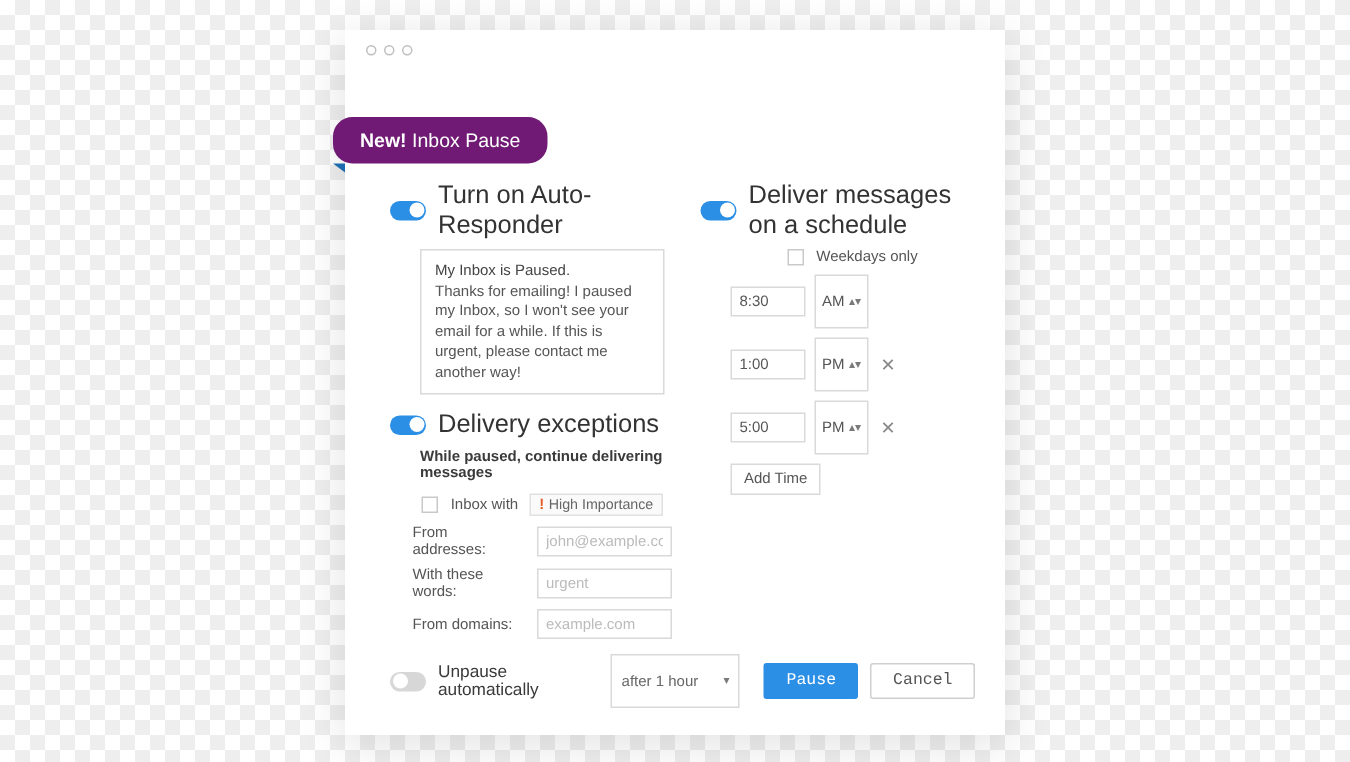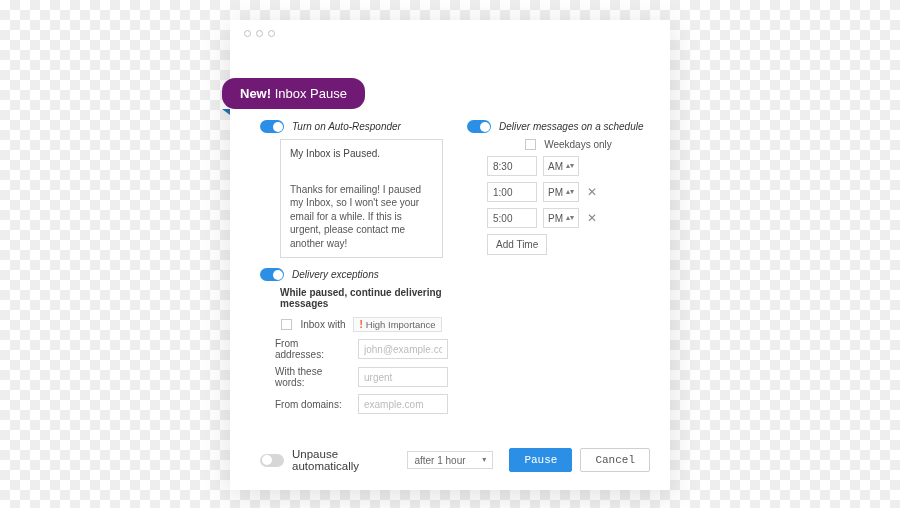--- a/index.html
+++ b/index.html
@@ -52,38 +52,38 @@
   }
   .content {
     position: absolute;
     top: 100px; left: 30px; right: 20px;
   }
   .cols { display: flex; gap: 24px; }
   .col { flex: 1; min-width: 0; }
 
   .section-head { display: flex; align-items: center; gap: 8px; margin-bottom: 6px; }
   .section-head.extra-top { margin-top: 10px; }
-  .sect-title { font-size: 10px; color: #333; font-style: italic; }
+  .sect-title { font-size: 17px; color: #333; }
 
   
   .tog { width: 24px; height: 13px; border-radius: 7px; position: relative; flex: none; }
   .tog-on { background: #2b8fe6; }
   .tog-off { background: #d7d7d7; }
   .tog::after {
     content: ""; position: absolute; top: 1.5px; width: 10px; height: 10px;
     border-radius: 50%; background: #fff;
   }
   .tog-on::after { right: 1.5px; }
   .tog-off::after { left: 1.5px; }
 
   .respond-box {
     border: 1px solid #d9d9d9; padding: 7px 9px; font-size: 10px;
     margin-left: 20px; color: #555; line-height: 1.35;
   }
-  .respond-box .subj { margin-bottom: 22px; color: #444; }
+  .respond-box .subj { margin-bottom: 0; color: #444; }
 
   .sub-strong { font-size: 10px; font-weight: 700; margin: 4px 0 8px 20px; }
 
   .row { display: flex; align-items: center; gap: 8px; margin: 0 0 6px 20px; font-size: 10px; color: #555; justify-content: center; }
   .row .lbl { width: 75px; flex: none; }
   .chk { width: 11px; height: 11px; border: 1px solid #c9c9c9; background: #fff; flex: none; }
   .txt {
     border: 1px solid #d9d9d9; height: 20px; width: 90px; font-size: 10px;
     padding: 0 5px; color: #888;
   }
@@ -91,36 +91,36 @@
 
   .pill {
     display: inline-flex; align-items: center; gap: 3px;
     border: 1px solid #e1e1e1; padding: 1px 5px; font-size: 9.5px; color: #666;
     background: #fafafa;
   }
   .pill .exc { color: #e85d2a; font-weight: 700; font-size: 10px; }
 
   .time-row { display: flex; align-items: center; gap: 6px; margin: 0 0 6px 20px; }
   .tinput { border: 1px solid #d9d9d9; height: 20px; width: 50px; font-size: 10px; padding: 0 5px; color: #555; }
-  .sel { border: 1px solid #d9d9d9; height: 20px; width: 36px; font-size: 10px; display: flex; align-items: center; justify-content: space-between; padding: 0 4px; color: #555; }
+  .sel { border: 1px solid #d9d9d9; height: 36px; width: 36px; font-size: 10px; display: flex; align-items: center; justify-content: space-between; padding: 0 4px; color: #555; }
   .caret { font-size: 8px; color: #7a7a7a; line-height: 1; }
   .xbtn { color: #8a8a8a; font-size: 12px; padding: 0 2px; }
 
   .addtime {
     border: 1px solid #d9d9d9; background: #fff; font-size: 10px;
     padding: 4px 8px; margin-left: 20px; color: #555;
   }
 
   .footer {
     position: absolute; left: 30px; right: 20px; bottom: 18px;
     display: flex; align-items: center; gap: 8px;
   }
   .footer .grow { flex: 1; }
   .dd {
-    border: 1px solid #d9d9d9; height: 18px; min-width: 86px;
+    border: 1px solid #d9d9d9; height: 36px; min-width: 86px;
     display: flex; align-items: center; justify-content: space-between;
     font-size: 10px; padding: 0 6px; color: #666; background: #fff;
   }
   .btn {
     height: 24px; padding: 0 14px; font-size: 11px; border-radius: 2px;
     display: inline-flex; align-items: center; justify-content: center; font-family: Liberation Mono, monospace;
   }
   .btn-primary { background: #2b8fe6; color: #fff; border: 1px solid #2b8fe6; }
   .btn-secondary { background: #fff; color: #555; border: 1px solid #cfcfcf; }
 </style>

